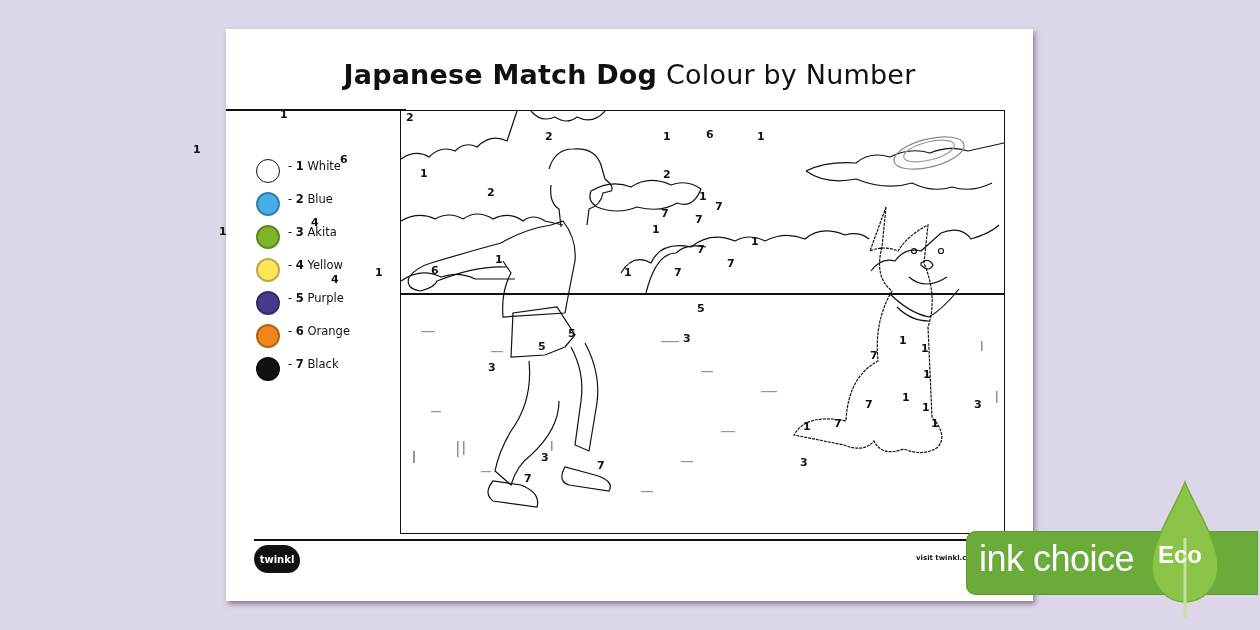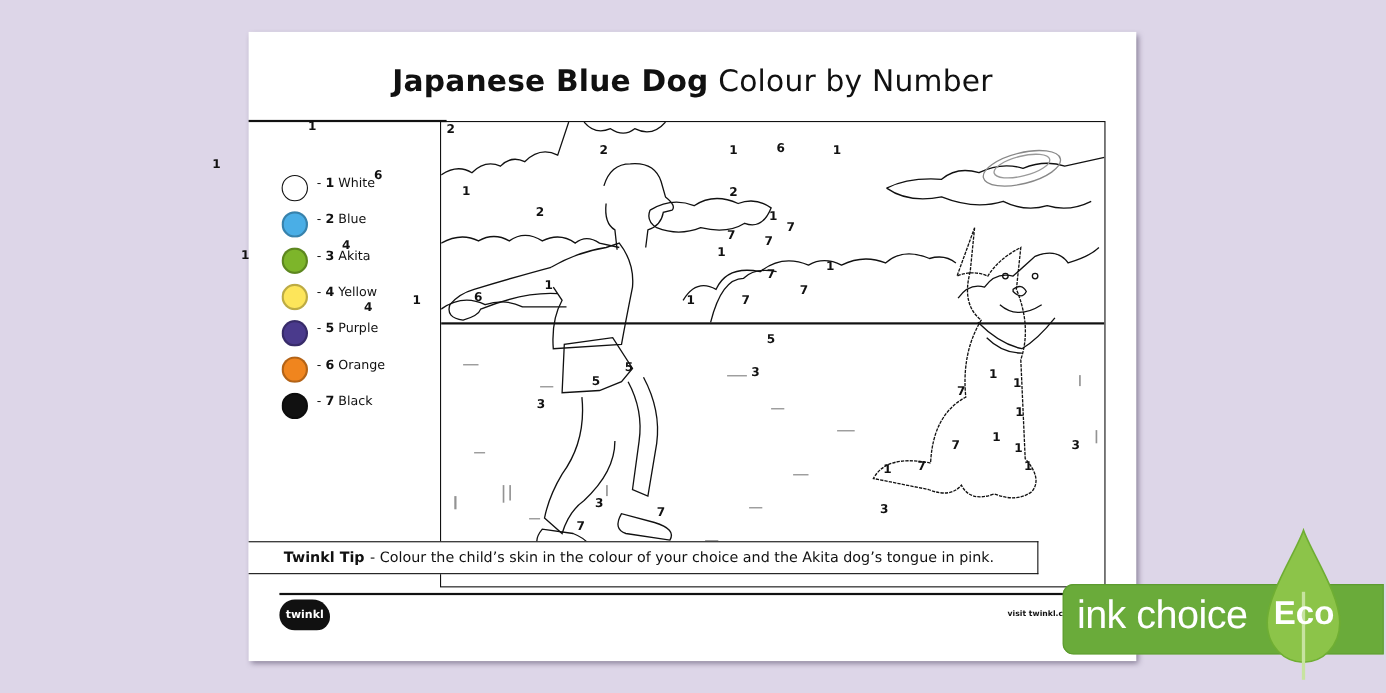--- a/index.html
+++ b/index.html
@@ -71,30 +71,30 @@
     position:absolute; left:966px; top:531px; width:292px; height:64px;
     background:#6aab3a; border-radius:10px 0 0 10px;
     box-shadow:0 0 0 1px #5d9b30 inset;
   }
   .eco-text {
     position:absolute; left:979px; top:538px; font-family:"Liberation Sans", sans-serif;
     font-size:36px; color:#fff; letter-spacing:-0.5px;
   }
   .eco-word {
     position:absolute; left:1158px; top:541px; font-family:"Liberation Sans", sans-serif;
-    font-size:30px; font-weight:bold; color:#fff; z-index:3;
+    font-size:24px; font-weight:bold; color:#fff; z-index:3;
   }
   svg.leaf { position:absolute; left:1148px; top:480px; z-index:2; }
 </style>
 </head>
 <body>
 
 <div class="page">
   <div class="title">
-    <b>Japanese Blue Dog</b>
+    <b>Japanese Match Dog</b>
     <span class="rest">Colour by Number</span>
   </div>
 
   <div class="frame">
     <svg class="scene" width="605" height="424" viewBox="0 0 605 424">
       <g fill="none" stroke="#111" stroke-width="1.2">
 
         <path d="M0,48 q15,-10 28,-2 q12,-12 26,-6 q10,-10 22,-4 q14,-14 30,-6 l10,-30"></path>
         <path d="M0,110 q18,-10 34,-2 q14,-8 28,0 q14,-10 30,0 q16,-8 30,2 q10,-8 22,0 l18,4"></path>
         <path d="M0,170 q20,-14 40,-4 q18,-6 34,2 l40,0"></path>
@@ -227,24 +227,20 @@
       <span class="n" style="left: 748px; top: 369px;">3</span>
       <span class="n" style="left: 608px; top: 388px;">7</span>
       <span class="n" style="left: 577px; top: 391px;">1</span>
       <span class="n" style="left: 705px; top: 388px;">1</span>
       <span class="n" style="left: 315px; top: 422px;">3</span>
       <span class="n" style="left: 574px; top: 427px;">3</span>
       <span class="n" style="left: 298px; top: 443px;">7</span>
       <span class="n" style="left: 371px; top: 430px;">7</span>
     </div>
 
-  <div class="tip">
-    <b>Twinkl Tip</b>
-    <span>- Colour the child’s skin in the colour of your choice and the Akita dog’s tongue in pink.</span>
-  </div>
 
   <div class="footer-line"></div>
   <div class="logo">twinkl</div>
   <div class="visit">visit twinkl.com</div>
 </div>
 
 <div class="eco-bar"></div>
 <div class="eco-text">ink choice</div>
 <svg class="leaf" width="74" height="140" viewBox="0 0 74 140">
   <path d="M37,2 C30,22 4,60 4,86 C4,108 20,122 37,122 C54,122 70,108 70,86 C70,60 44,22 37,2 Z" fill="#8cc449" stroke="#6fae33" stroke-width="1.5"></path>

